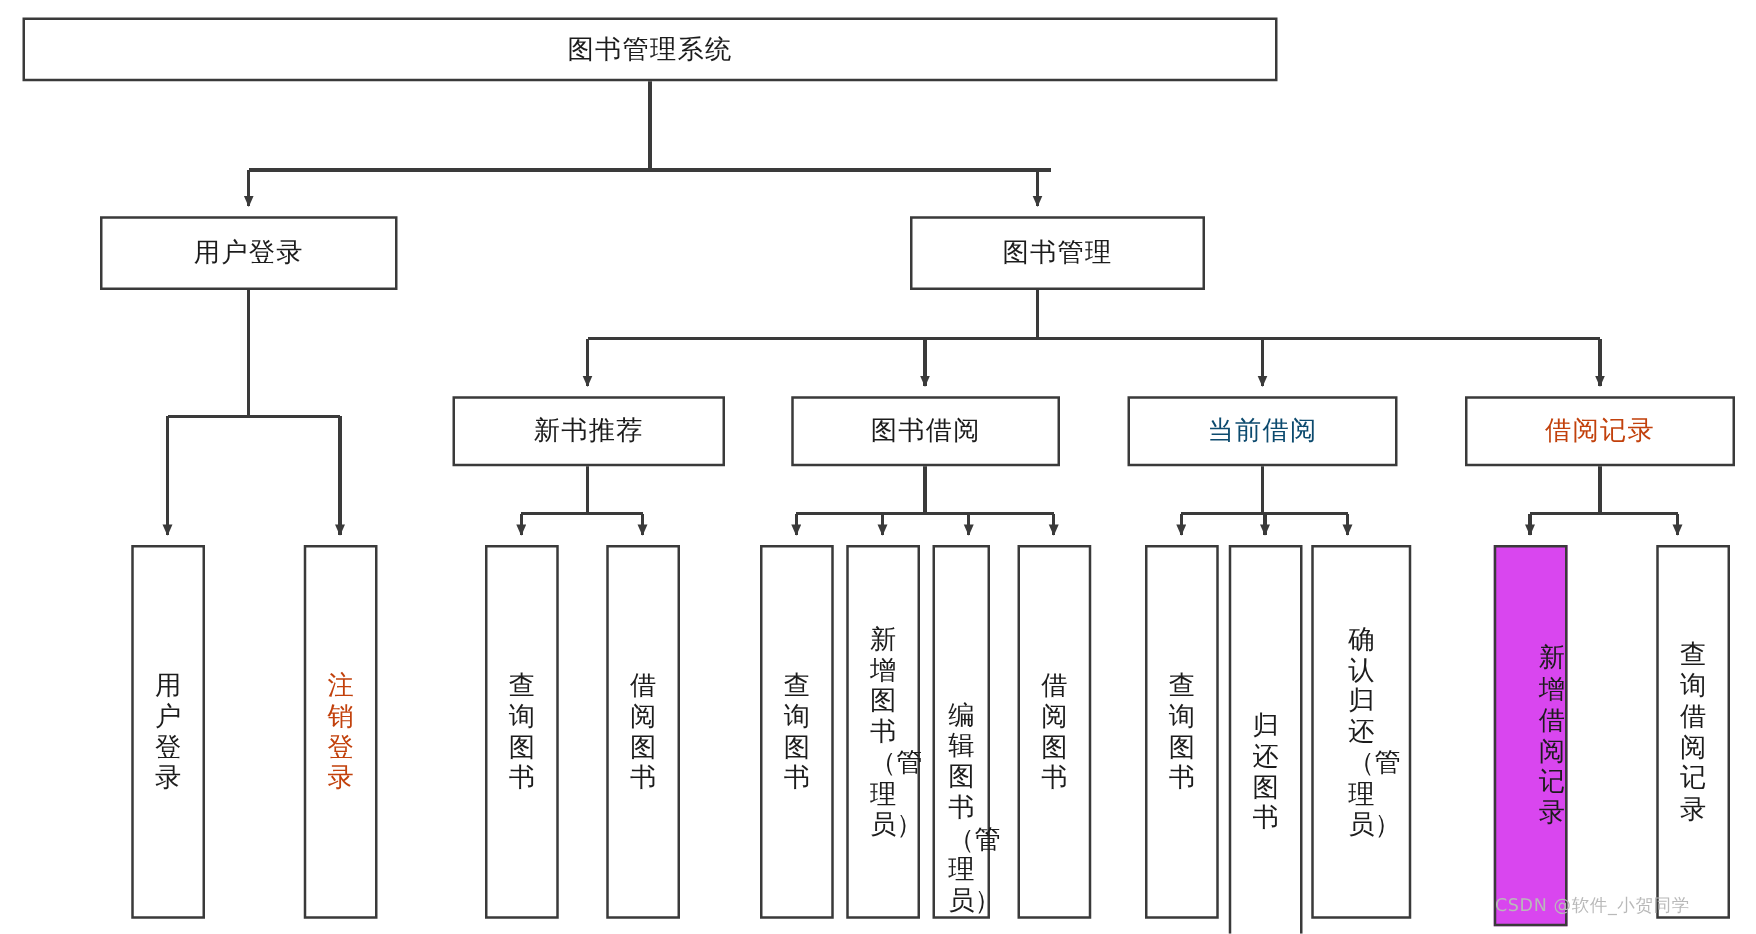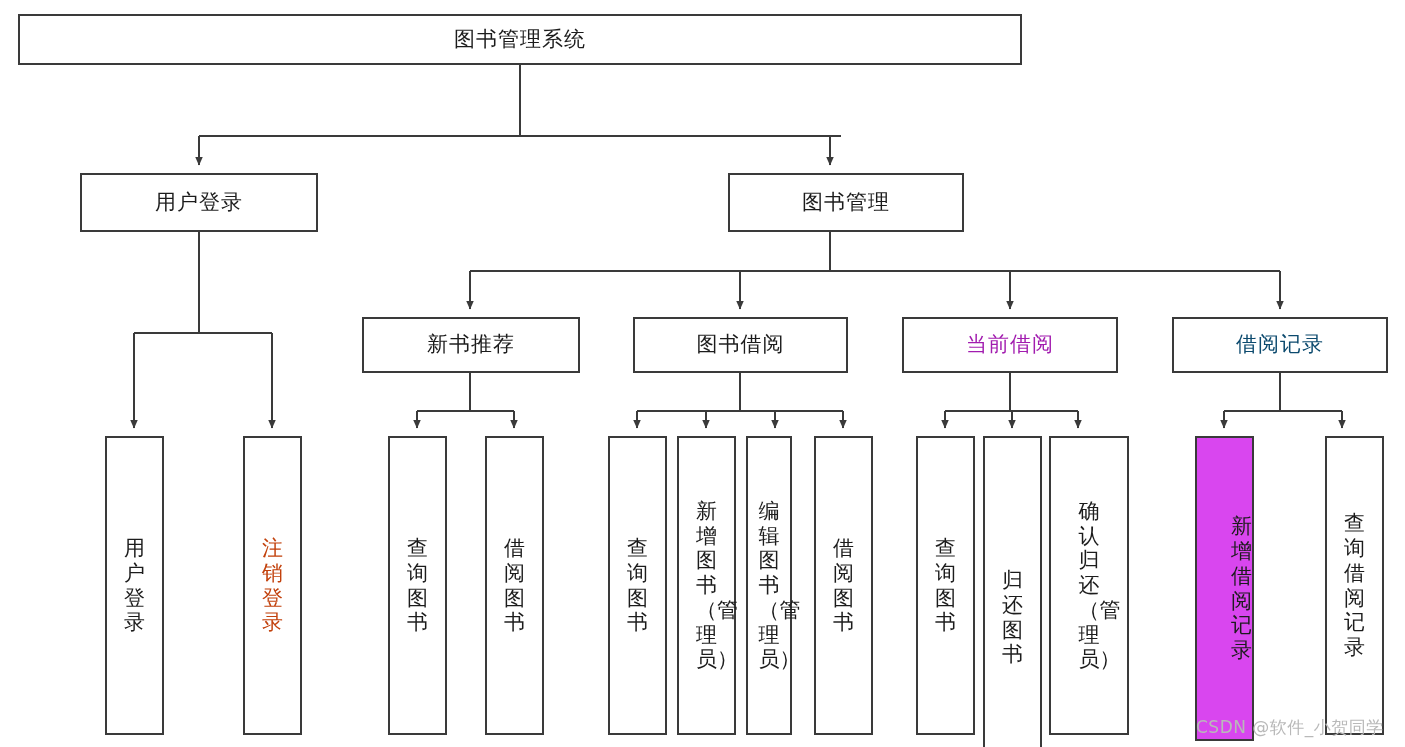--- a/index.html
+++ b/index.html
@@ -49,21 +49,21 @@
     font-size: 21px;
     line-height: 1.18;
     text-align: center;
     width: 1em;
     word-break: break-all;
     white-space: normal;
     letter-spacing: 0;
   }
   .watermark {
     position: absolute;
-    font-size: 17px;
+    font-size: 14px;
     color: #b9b9b9;
     white-space: nowrap;
     letter-spacing: 0.5px;
     pointer-events: none;
   }
 </style>
 </head>
 <body>
 
 <div id="canvas" style="background: rgb(255, 255, 255);">
@@ -128,24 +128,24 @@
   <div class="node horiz" style="left: 728px; top: 173px; width: 236px; height: 59px; border-color: rgb(58, 58, 58); background: rgb(255, 255, 255); color: rgb(28, 28, 28);">
     <span class="label">图书管理</span>
   </div>
 
   <div class="node horiz" style="left: 633px; top: 317px; width: 215px; height: 56px; border-color: rgb(58, 58, 58); background: rgb(255, 255, 255); color: rgb(28, 28, 28);">
     <span class="label">图书借阅</span>
   </div>
   <div class="node horiz" style="left: 362px; top: 317px; width: 218px; height: 56px; border-color: rgb(58, 58, 58); background: rgb(255, 255, 255); color: rgb(28, 28, 28);">
     <span class="label">新书推荐</span>
   </div>
-  <div class="node horiz" style="left: 902px; top: 317px; width: 216px; height: 56px; border-color: rgb(58, 58, 58); background: rgb(255, 255, 255); color: #a21caf;">
+  <div class="node horiz" style="left: 902px; top: 317px; width: 216px; height: 56px; border-color: rgb(58, 58, 58); background: rgb(255, 255, 255); color: #0c4a6e;">
     <span class="label">当前借阅</span>
   </div>
-  <div class="node horiz" style="left: 1172px; top: 317px; width: 216px; height: 56px; border-color: rgb(58, 58, 58); background: rgb(255, 255, 255); color: #0c4a6e;">
+  <div class="node horiz" style="left: 1172px; top: 317px; width: 216px; height: 56px; border-color: rgb(58, 58, 58); background: rgb(255, 255, 255); color: #c2410c;">
     <span class="label">借阅记录</span>
   </div>
 
   <div class="node vert" style="left: 105px; top: 436px; width: 59px; height: 299px; border-color: rgb(58, 58, 58); background: rgb(255, 255, 255); color: rgb(28, 28, 28);">
     <span class="label">用户登录</span>
   </div>
   <div class="node vert" style="left: 243px; top: 436px; width: 59px; height: 299px; border-color: rgb(58, 58, 58); background: rgb(255, 255, 255); color: #c2410c;">
     <span class="label">注销登录</span>
   </div>
   <div class="node vert" style="left: 388px; top: 436px; width: 59px; height: 299px; border-color: rgb(58, 58, 58); background: rgb(255, 255, 255); color: rgb(28, 28, 28);">
@@ -153,21 +153,21 @@
   </div>
   <div class="node vert" style="left: 485px; top: 436px; width: 59px; height: 299px; border-color: rgb(58, 58, 58); background: rgb(255, 255, 255); color: rgb(28, 28, 28);">
     <span class="label">借阅图书</span>
   </div>
   <div class="node vert" style="left: 608px; top: 436px; width: 59px; height: 299px; border-color: rgb(58, 58, 58); background: rgb(255, 255, 255); color: rgb(28, 28, 28);">
     <span class="label">查询图书</span>
   </div>
   <div class="node vert" style="left: 677px; top: 436px; width: 59px; height: 299px; border-color: rgb(58, 58, 58); background: rgb(255, 255, 255); color: rgb(28, 28, 28);">
     <span class="label">新增图书（管理员）</span>
   </div>
-  <div class="node vert" style="left: 746px; top: 436px; width: 46px; height: 299px; border-color: rgb(58, 58, 58); background: rgb(255, 255, 255); color: rgb(28, 28, 28);">
+  <div class="node vert" style="left: 746px; top: 436px; width: 46px; height: 299px; border-color: rgb(58, 58, 58); background: rgb(255, 255, 255); color: rgb(28, 28, 28); align-items: flex-end;">
     <span class="label">编辑图书（管理员）</span>
   </div>
   <div class="node vert" style="left: 814px; top: 436px; width: 59px; height: 299px; border-color: rgb(58, 58, 58); background: rgb(255, 255, 255); color: rgb(28, 28, 28);">
     <span class="label">借阅图书</span>
   </div>
   <div class="node vert" style="left: 916px; top: 436px; width: 59px; height: 299px; border-color: rgb(58, 58, 58); background: rgb(255, 255, 255); color: rgb(28, 28, 28);">
     <span class="label">查询图书</span>
   </div>
   <div class="node vert" style="left: 983px; top: 436px; width: 59px; height: 363px; border-color: rgb(58, 58, 58); background: rgb(255, 255, 255); color: rgb(28, 28, 28);">
     <span class="label">归还图书</span>

